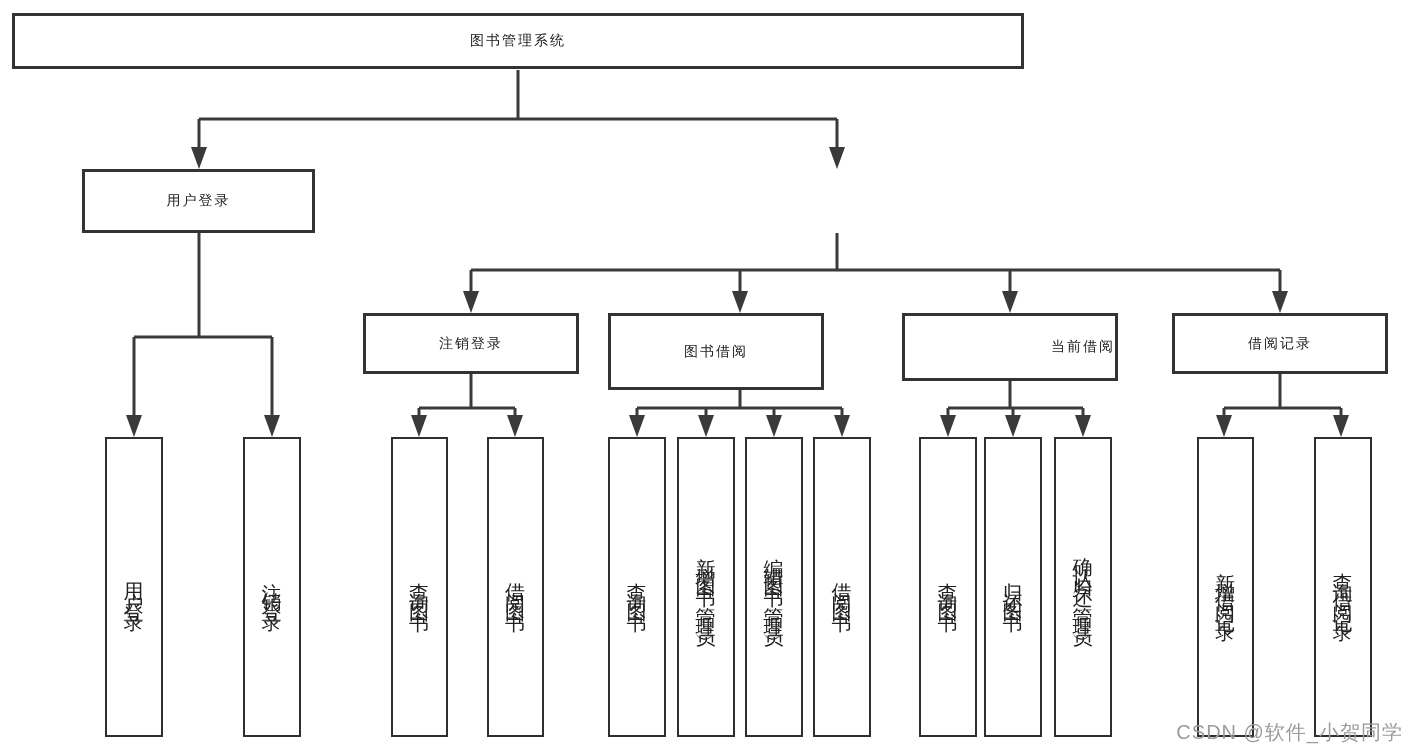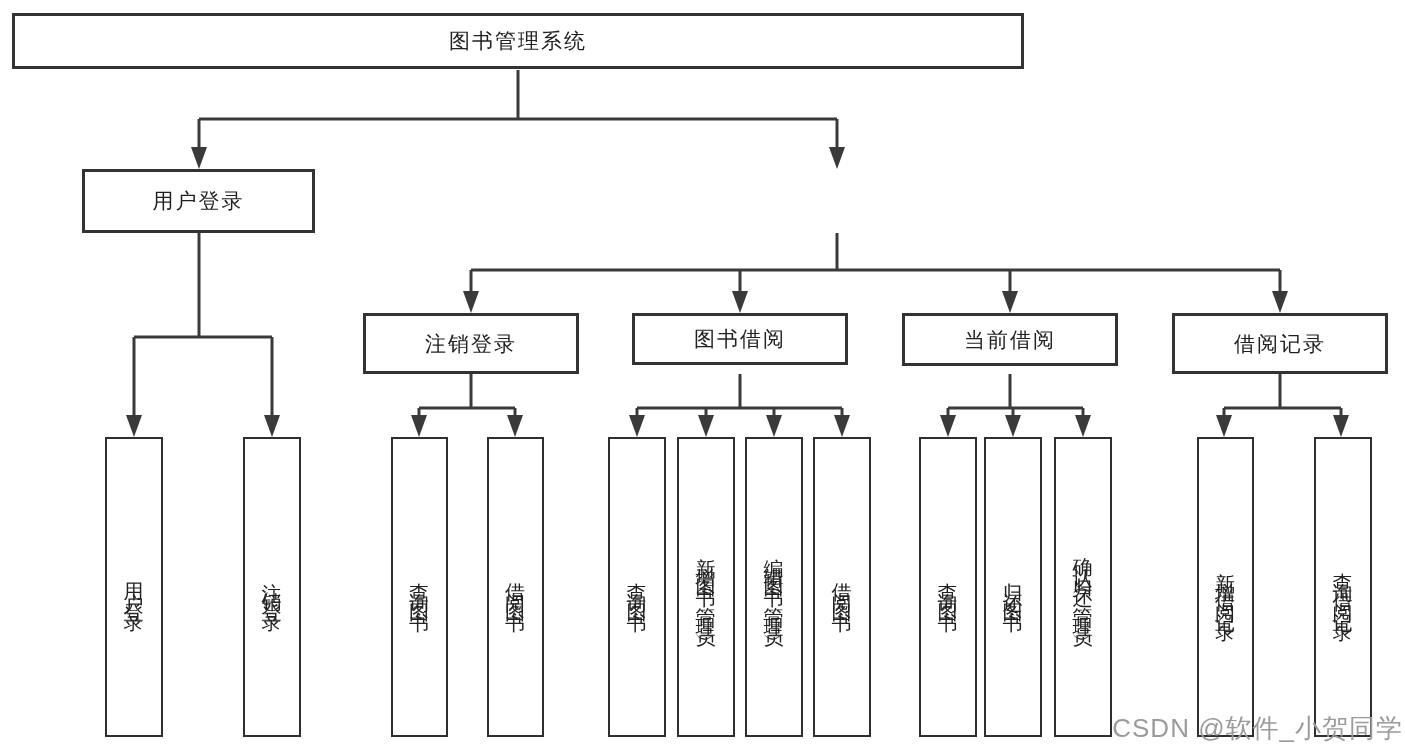--- a/index.html
+++ b/index.html
@@ -27,21 +27,21 @@
     background: #ffffff;
     border: 3px solid #333333;
     box-sizing: border-box;
     display: flex;
     align-items: center;
     justify-content: center;
     z-index: 2;
     color: #212121;
   }
   .hlabel {
-    font-size: 21px;
+    font-size: 14px;
     letter-spacing: 2px;
     white-space: nowrap;
     color: #212121;
   }
   .leaf {
     border-width: 2px;
     border-color: #2f2f2f;
   }
   .vtext {
     writing-mode: vertical-rl;
@@ -49,21 +49,21 @@
     font-size: 20px;
     line-height: 1;
     letter-spacing: 10px;
     white-space: nowrap;
     color: #212121;
   }
   #watermark {
     position: absolute;
     right: 2px;
     bottom: 1px;
-    font-size: 26px;
+    font-size: 20px;
     color: #9b9b9b;
     letter-spacing: 1px;
     z-index: 3;
     white-space: nowrap;
   }
 </style>
 </head>
 <body>
 
 <div id="canvas">
@@ -127,24 +127,24 @@
     <span class="hlabel">图书管理系统</span>
   </div>
 
   <div class="box" style="left:82px; top:169px; width:233px; height:64px;">
     <span class="hlabel">用户登录</span>
   </div>
 
   <div class="box" style="left:363px; top:313px; width:216px; height:61px;">
     <span class="hlabel">注销登录</span>
   </div>
-  <div class="box" style="left:632px; top:313px; width:216px; height:52px;">
+  <div class="box" style="left:608px; top:313px; width:216px; height:77px;">
     <span class="hlabel">图书借阅</span>
   </div>
-  <div class="box" style="left:902px; top:313px; width:216px; height:53px;">
+  <div class="box" style="left:902px; top:313px; width:216px; height:68px;justify-content:flex-end;">
     <span class="hlabel">当前借阅</span>
   </div>
   <div class="box" style="left:1172px; top:313px; width:216px; height:61px;font-family:Liberation Serif, serif;">
     <span class="hlabel">借阅记录</span>
   </div>
 
   <div class="box leaf" style="left:105px; top:437px; width:58px; height:300px;">
     <span class="vtext">用户登录</span>
   </div>
   <div class="box leaf" style="left:243px; top:437px; width:58px; height:300px;">

